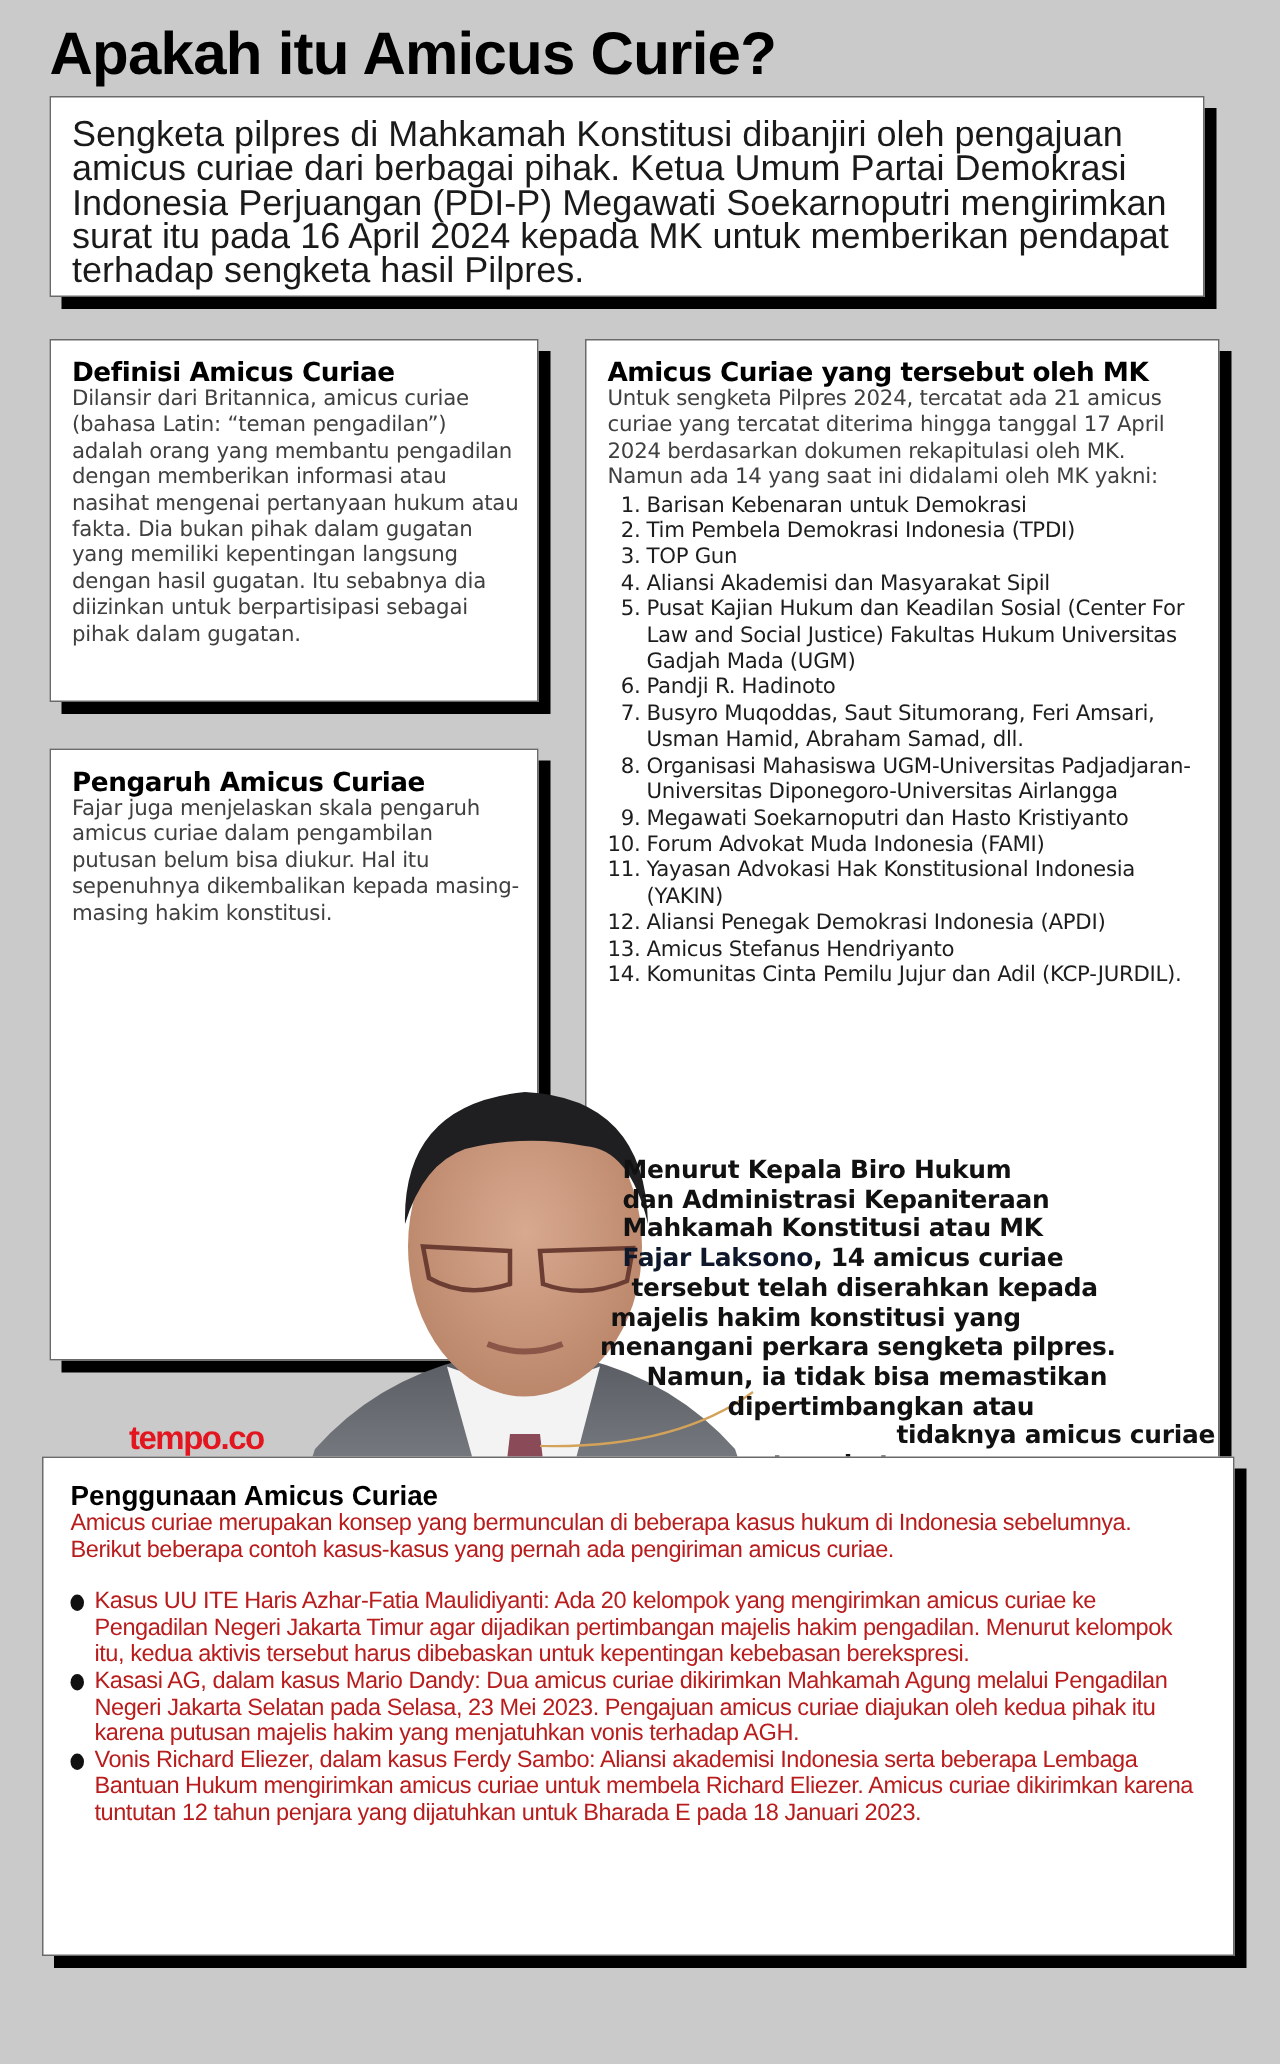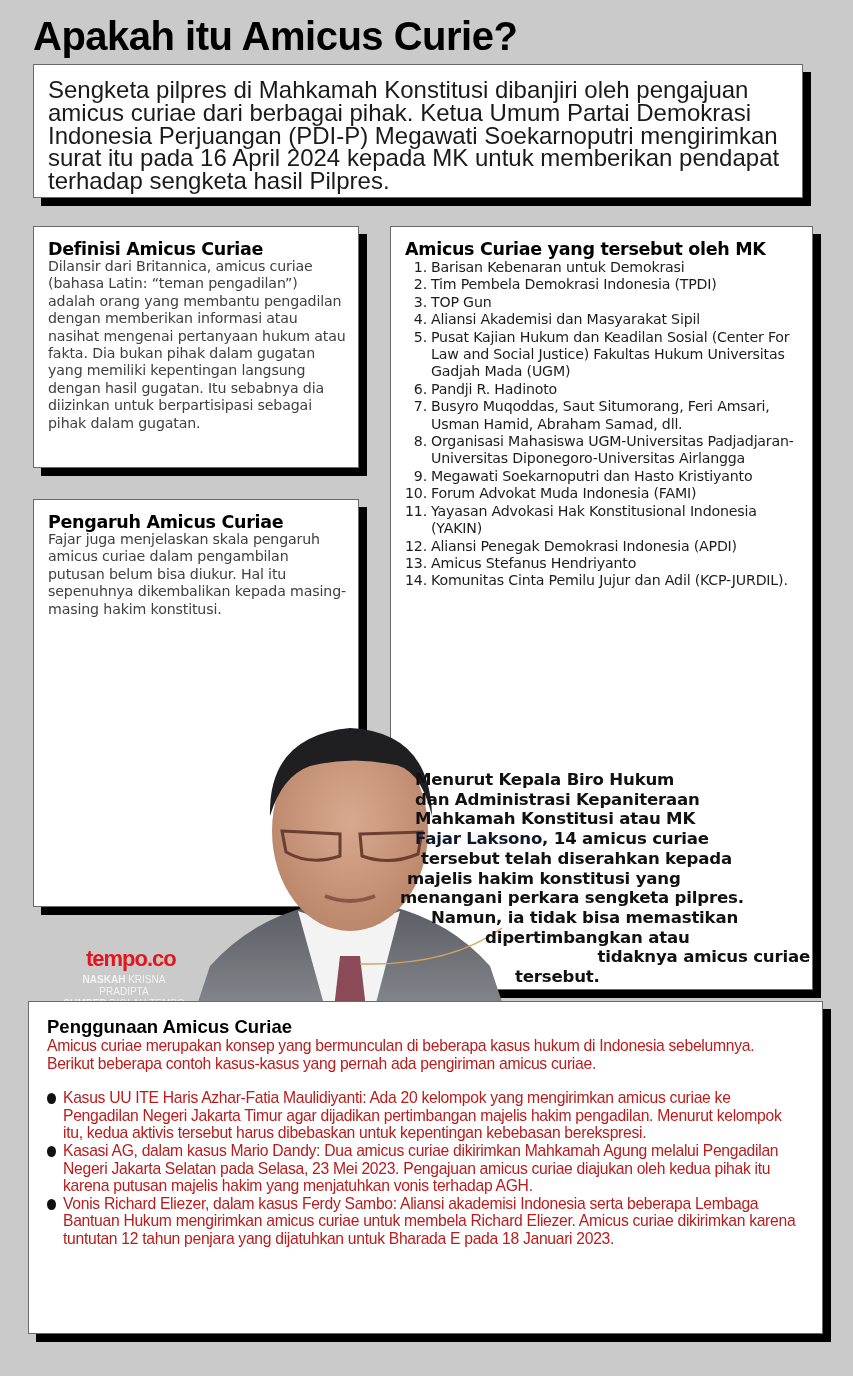--- a/index.html
+++ b/index.html
@@ -24,21 +24,21 @@
   }
   .intro {
     left: 33px; top: 64px; width: 770px; height: 134px;
     padding: 14px 14px 0 14px;
     font-family: "Liberation Sans", sans-serif;
     font-size: 24px; line-height: 22.8px; color: #1a1a1a;
   }
   .box-def { left: 33px; top: 226px; width: 326px; height: 242px; padding: 14px 12px 0 14px; }
   .box-peng { left: 33px; top: 499px; width: 326px; height: 408px; padding: 14px 12px 0 14px; }
   .box-mk { left: 390px; top: 226px; width: 423px; height: 764px; padding: 14px 10px 0 14px; }
-  .box-use { left: 28px; top: 1001px; width: 795px; height: 333px; padding: 16px 18px 0 18px; }
+  .box-use { left: 28px; top: 971px; width: 795px; height: 333px; padding: 16px 18px 0 18px; }
 
   .h {
     font-family: "DejaVu Sans", sans-serif;
     font-weight: bold; font-size: 17.5px; line-height: 17px; color: #000;
     letter-spacing: -0.3px;
   }
   .p {
     font-family: "DejaVu Sans", sans-serif;
     font-size: 14.2px; line-height: 17.4px; color: #404040;
     letter-spacing: -0.15px;
@@ -109,20 +109,21 @@
   <p class="p">Dilansir dari Britannica, amicus curiae (bahasa Latin: “teman pengadilan”) adalah orang yang membantu pengadilan dengan memberikan informasi atau nasihat mengenai pertanyaan hukum atau fakta. Dia bukan pihak dalam gugatan yang memiliki kepentingan langsung dengan hasil gugatan. Itu sebabnya dia diizinkan untuk berpartisipasi sebagai pihak dalam gugatan.</p>
 </div>
 
 <div class="card box-peng">
   <div class="h">Pengaruh Amicus Curiae</div>
   <p class="p">Fajar juga menjelaskan skala pengaruh amicus curiae dalam pengambilan putusan belum bisa diukur. Hal itu sepenuhnya dikembalikan kepada masing-masing hakim konstitusi.</p>
 </div>
 
 <div class="card box-mk">
   <div class="h" style="width:380px;">Amicus Curiae yang tersebut oleh MK</div>
+  <p class="p">Untuk sengketa Pilpres 2024, tercatat ada 21 amicus curiae yang tercatat diterima hingga tanggal 17 April 2024 berdasarkan dokumen rekapitulasi oleh MK. Namun ada 14 yang saat ini didalami oleh MK yakni:</p>
   <ol class="mk-list" id="mk-list">
       <li>
         <span class="num">1.</span>
         <span>Barisan Kebenaran untuk Demokrasi</span>
       </li>
       <li>
         <span class="num">2.</span>
         <span>Tim Pembela Demokrasi Indonesia (TPDI)</span>
       </li>
       <li>

